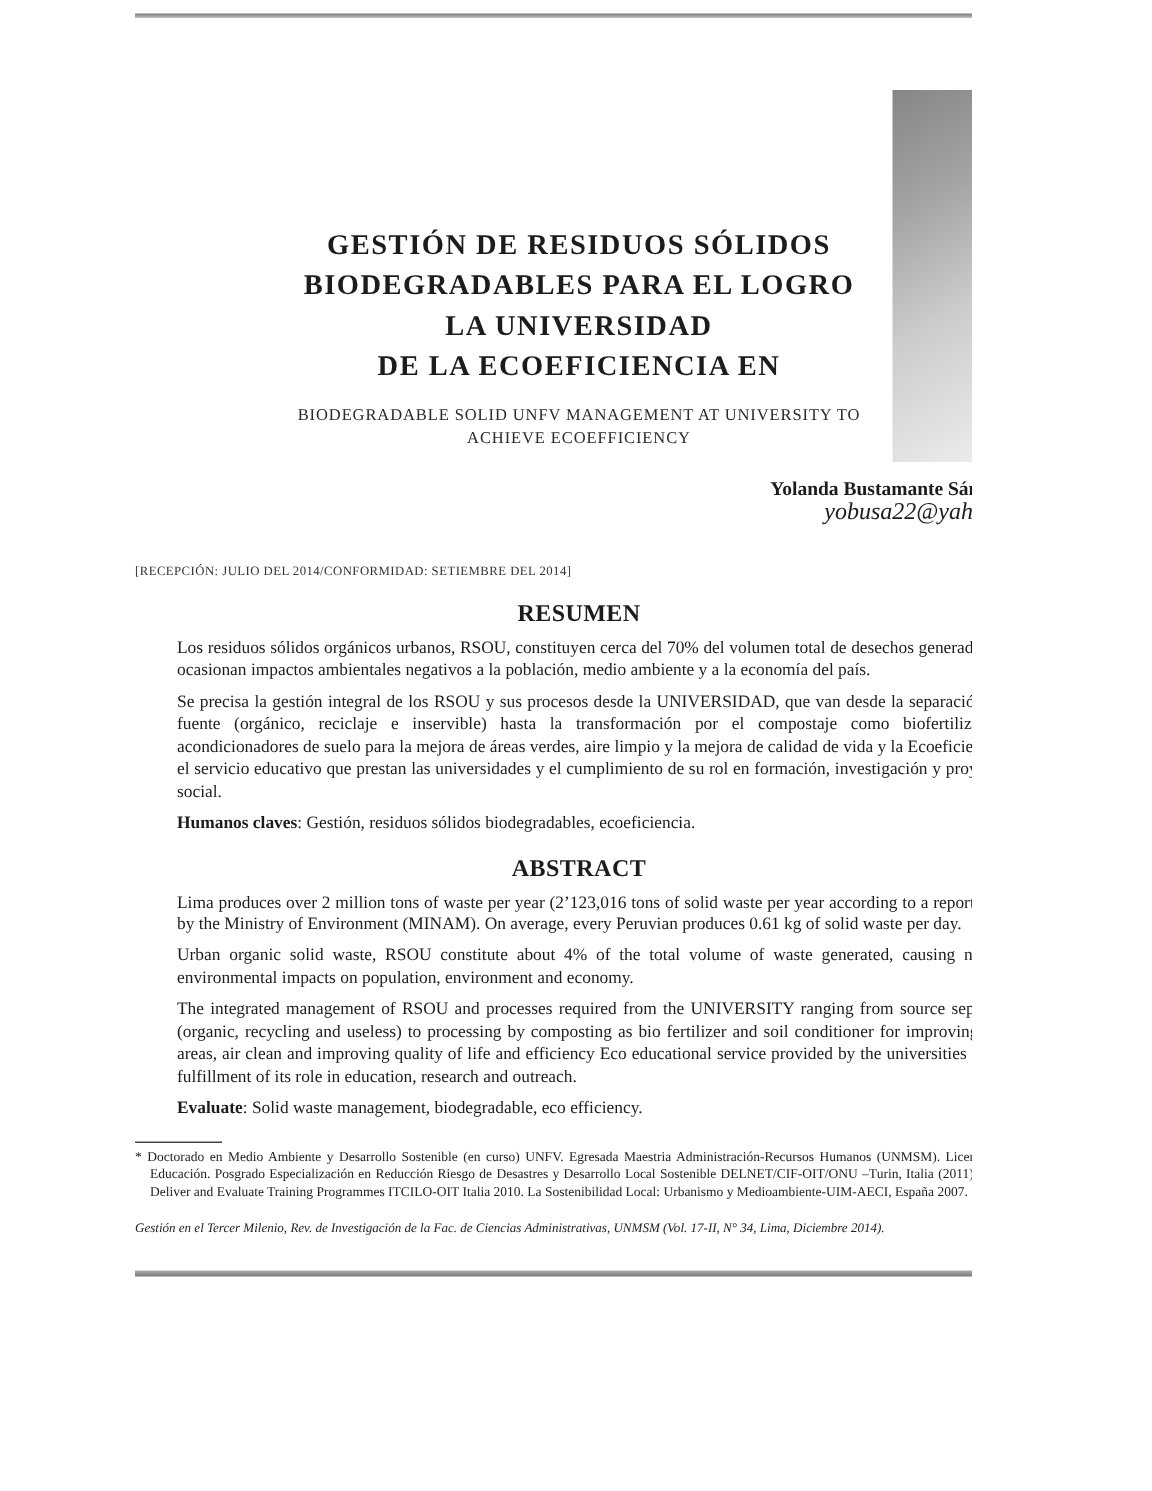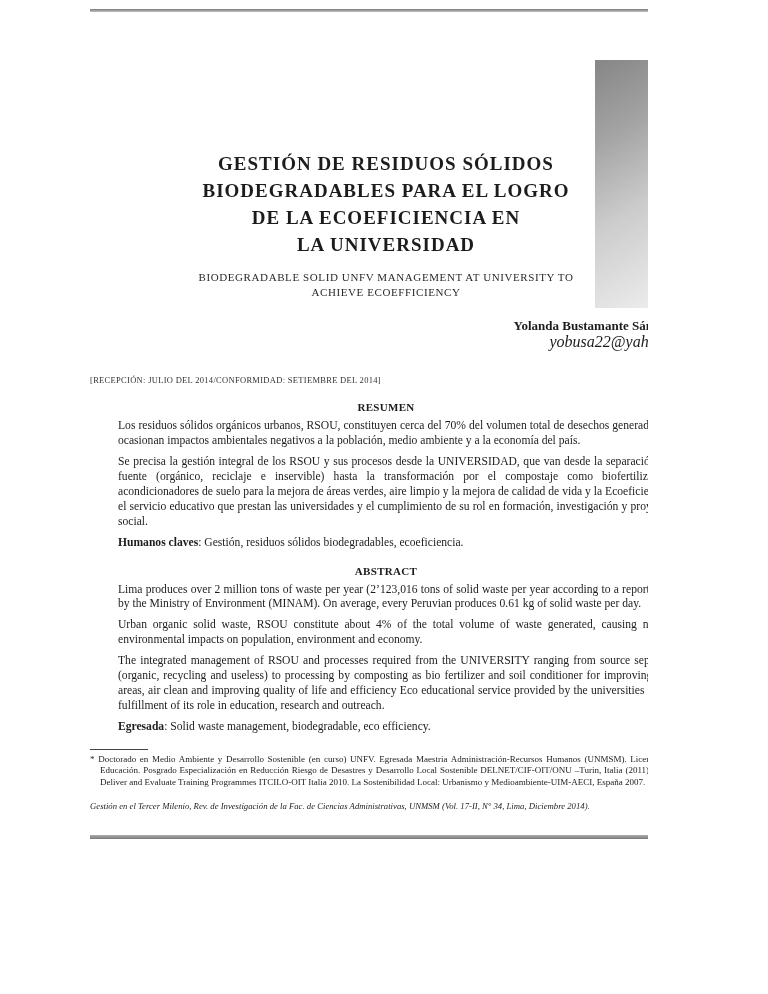--- a/index.html
+++ b/index.html
@@ -74,21 +74,21 @@
   .reception {
     margin-top: 26px;
     text-align: left;
     font-size: 8.5px;
     letter-spacing: 0.3px;
     color: #333;
   }
   .section-heading {
     margin: 16px 0 0 0;
     text-align: center;
-    font-size: 11px;
+    font-size: 16px;
     font-weight: bold;
     letter-spacing: 0.3px;
   }
   .section-heading.abstract { margin-top: 14px; }
   .body-par {
     margin: 6px 0 0 28px;
     font-size: 11.6px;
     line-height: 14.9px;
     text-align: justify;
   }
@@ -137,22 +137,22 @@
 <div class="page">
 
   <div class="top-rule"></div>
   <div class="corner-panel"></div>
 
   <div class="content">
 
     <h1 class="title">
       <span class="t-line">GESTIÓN DE RESIDUOS SÓLIDOS</span>
       <span class="t-line">BIODEGRADABLES PARA EL LOGRO</span>
+      <span class="t-line">LA UNIVERSIDAD</span>
       <span class="t-line">DE LA ECOEFICIENCIA EN</span>
-      <span class="t-line">LA UNIVERSIDAD</span>
     </h1>
 
     <div class="subtitle">
       <span class="s-line">BIODEGRADABLE SOLID UNFV MANAGEMENT AT UNIVERSITY TO</span>
       <span class="s-line">ACHIEVE ECOEFFICIENCY</span>
     </div>
 
     <div class="author-block">
       <div class="author-name">
         <span>Yolanda Bustamante Sánchez</span><sup>*</sup>
@@ -167,21 +167,21 @@
     <p class="body-par">Se precisa la gestión integral de los RSOU y sus procesos desde la UNIVERSIDAD, que van desde la separación en la fuente (orgánico, reciclaje e inservible) hasta la transformación por el compostaje como biofertilizante y acondicionadores de suelo para la mejora de áreas verdes, aire limpio y la mejora de calidad de vida y la Ecoeficiencia en el servicio educativo que prestan las universidades y el cumplimiento de su rol en formación, investigación y proyección social.</p>
     <p class="body-par">
       <strong>Humanos claves</strong><span>: Gestión, residuos sólidos biodegradables, ecoeficiencia.</span>
     </p>
 
     <h2 class="section-heading abstract">ABSTRACT</h2>
     <p class="body-par">Lima produces over 2 million tons of waste per year (2’123,016 tons of solid waste per year according to a report issued by the Ministry of Environment (MINAM). On average, every Peruvian produces 0.61 kg of solid waste per day.</p>
     <p class="body-par">Urban organic solid waste, RSOU constitute about 4% of the total volume of waste generated, causing negative environmental impacts on population, environment and economy.</p>
     <p class="body-par">The integrated management of RSOU and processes required from the UNIVERSITY ranging from source separation (organic, recycling and useless) to processing by composting as bio fertilizer and soil conditioner for improving green areas, air clean and improving quality of life and efficiency Eco educational service provided by the universities and the fulfillment of its role in education, research and outreach.</p>
     <p class="body-par">
-      <strong>Egresada</strong><span>: Solid waste management, biodegradable, eco efficiency.</span>
+      <strong>Evaluate</strong><span>: Solid waste management, biodegradable, eco efficiency.</span>
     </p>
 
     <div class="footnote-rule"></div>
     <p class="footnote">
       <span>*</span>&nbsp;<span>Doctorado en Medio Ambiente y Desarrollo Sostenible (en curso) UNFV. Egresada Maestria Administración-Recursos Humanos (UNMSM). Licenciada en Educación. Posgrado Especialización en Reducción Riesgo de Desastres y Desarrollo Local Sostenible DELNET/CIF-OIT/ONU –Turin, Italia (2011). Design, Deliver and Evaluate Training Programmes ITCILO-OIT Italia 2010. La Sostenibilidad Local: Urbanismo y Medioambiente-UIM-AECI, España 2007.</span>
     </p>
 
     <div class="footer-line">Gestión en el Tercer Milenio, Rev. de Investigación de la Fac. de Ciencias Administrativas, UNMSM (Vol. 17-II, N° 34, Lima, Diciembre 2014).</div>
 
     <div class="pageno-row">

